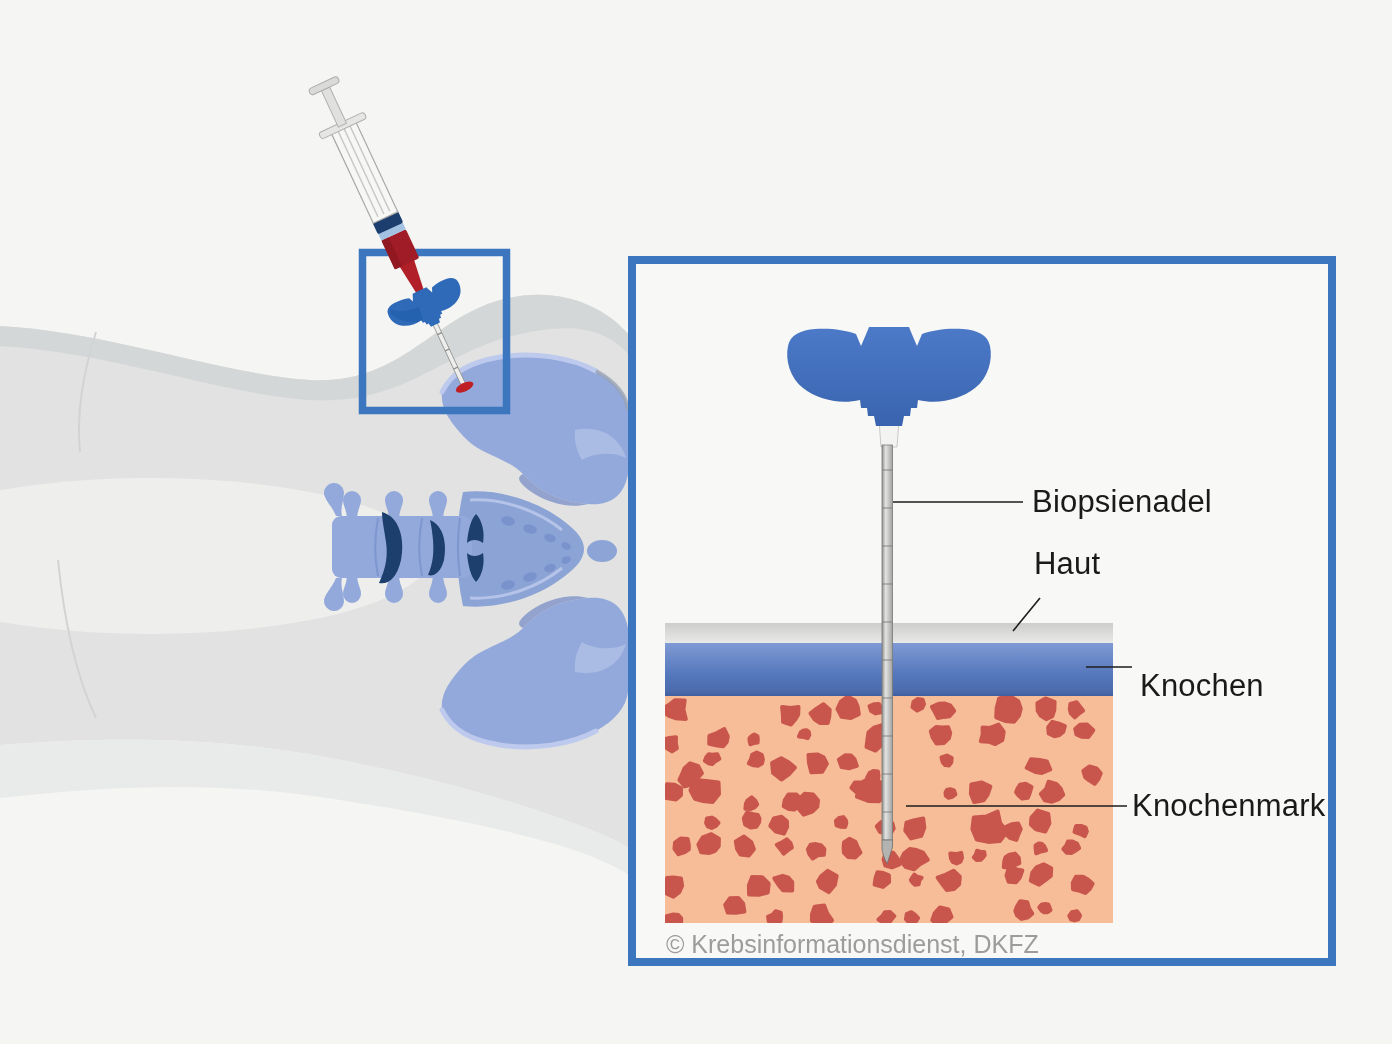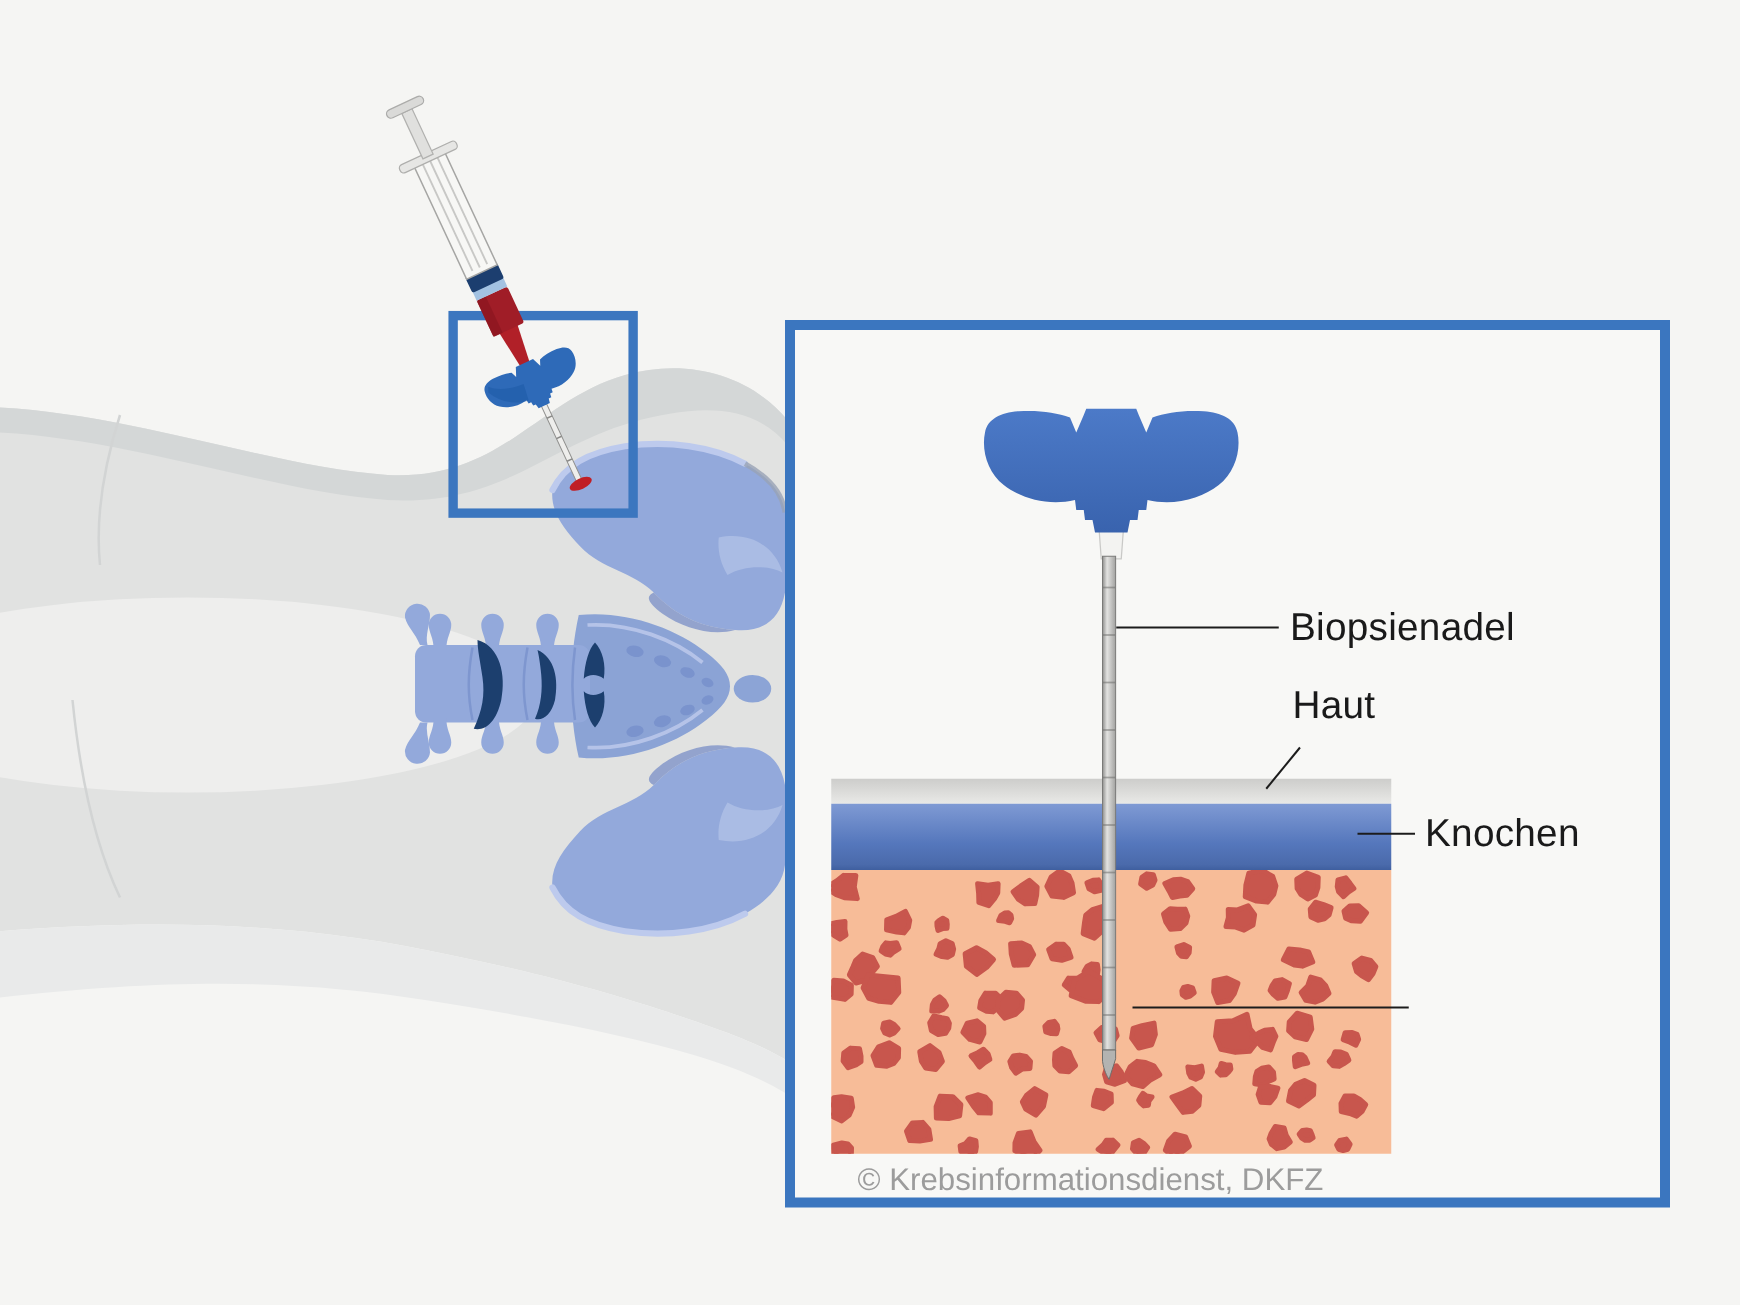--- a/index.html
+++ b/index.html
@@ -7,21 +7,21 @@
     position:relative;width:1392px;height:1044px;overflow:hidden;
     background:#f5f5f3;
     font-family:"Liberation Sans","DejaVu Sans",sans-serif;
   }
   .stage svg{position:absolute;left:0;top:0;}
   .label{
     position:absolute;font-size:31px;color:#1a1a1a;letter-spacing:0.2px;
     white-space:nowrap;line-height:1;
   }
   .copyright{
-    position:absolute;font-size:25px;color:#9c9c9c;white-space:nowrap;line-height:1;margin-left:20px;
+    position:absolute;font-size:25px;color:#9c9c9c;white-space:nowrap;line-height:1;
   }
 </style>
 </head>
 <body>
 
 <div class="stage">
 <svg width="1392" height="1044" viewBox="0 0 1392 1044">
   <defs>
     <linearGradient id="gradSkin" x1="0" y1="0" x2="0" y2="1">
       <stop offset="0" stop-color="#cdcdcb"></stop>
@@ -276,15 +276,16 @@
   <g stroke="#1c1c1c" stroke-width="1.6">
     <line x1="893" y1="502" x2="1023" y2="502"></line>
     <line x1="1013" y1="631" x2="1040" y2="598"></line>
     <line x1="1086" y1="667" x2="1132" y2="667"></line>
     <line x1="906" y1="806" x2="1127" y2="806"></line>
   </g>
 </svg>
 
 <div class="label" style="left:1032px;top:486px">Biopsienadel</div>
 <div class="label" style="left:1034px;top:548px">Haut</div>
-<div class="label" style="left:1140px;top:651px">Knochen</div>
+<div class="label" style="left:1140px;top:670px">Knochen</div>
+<div class="label" style="left:1132px;top:790px">Knochenmark</div>
 <div class="copyright" style="left:666px;top:932px">© Krebsinformationsdienst, DKFZ</div>
 </div>
 
 </body></html>

